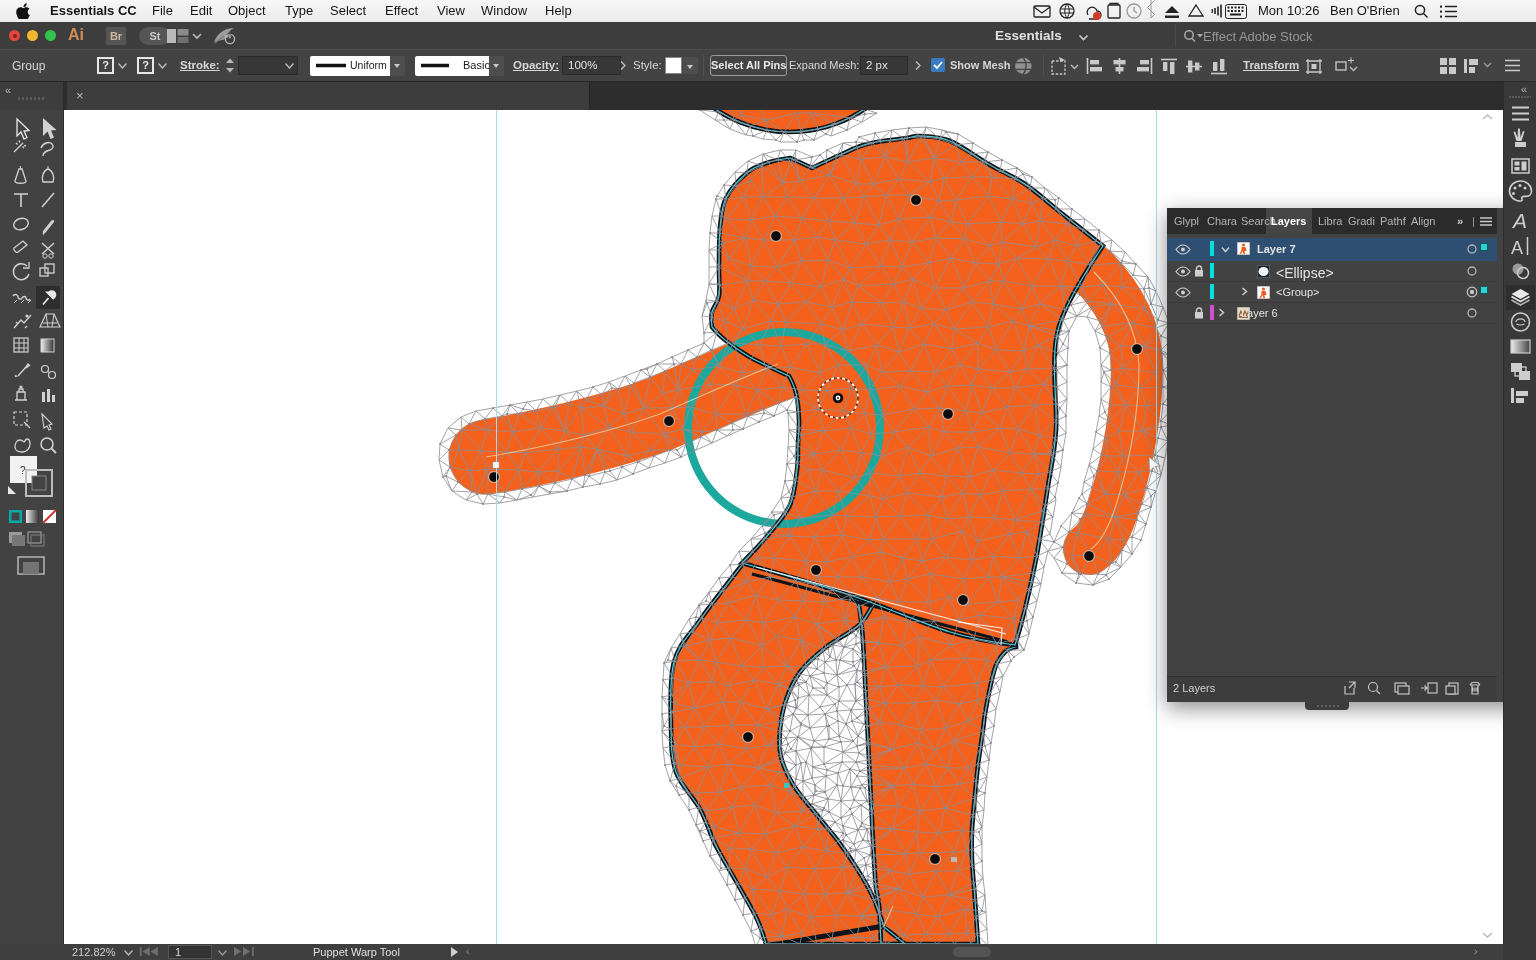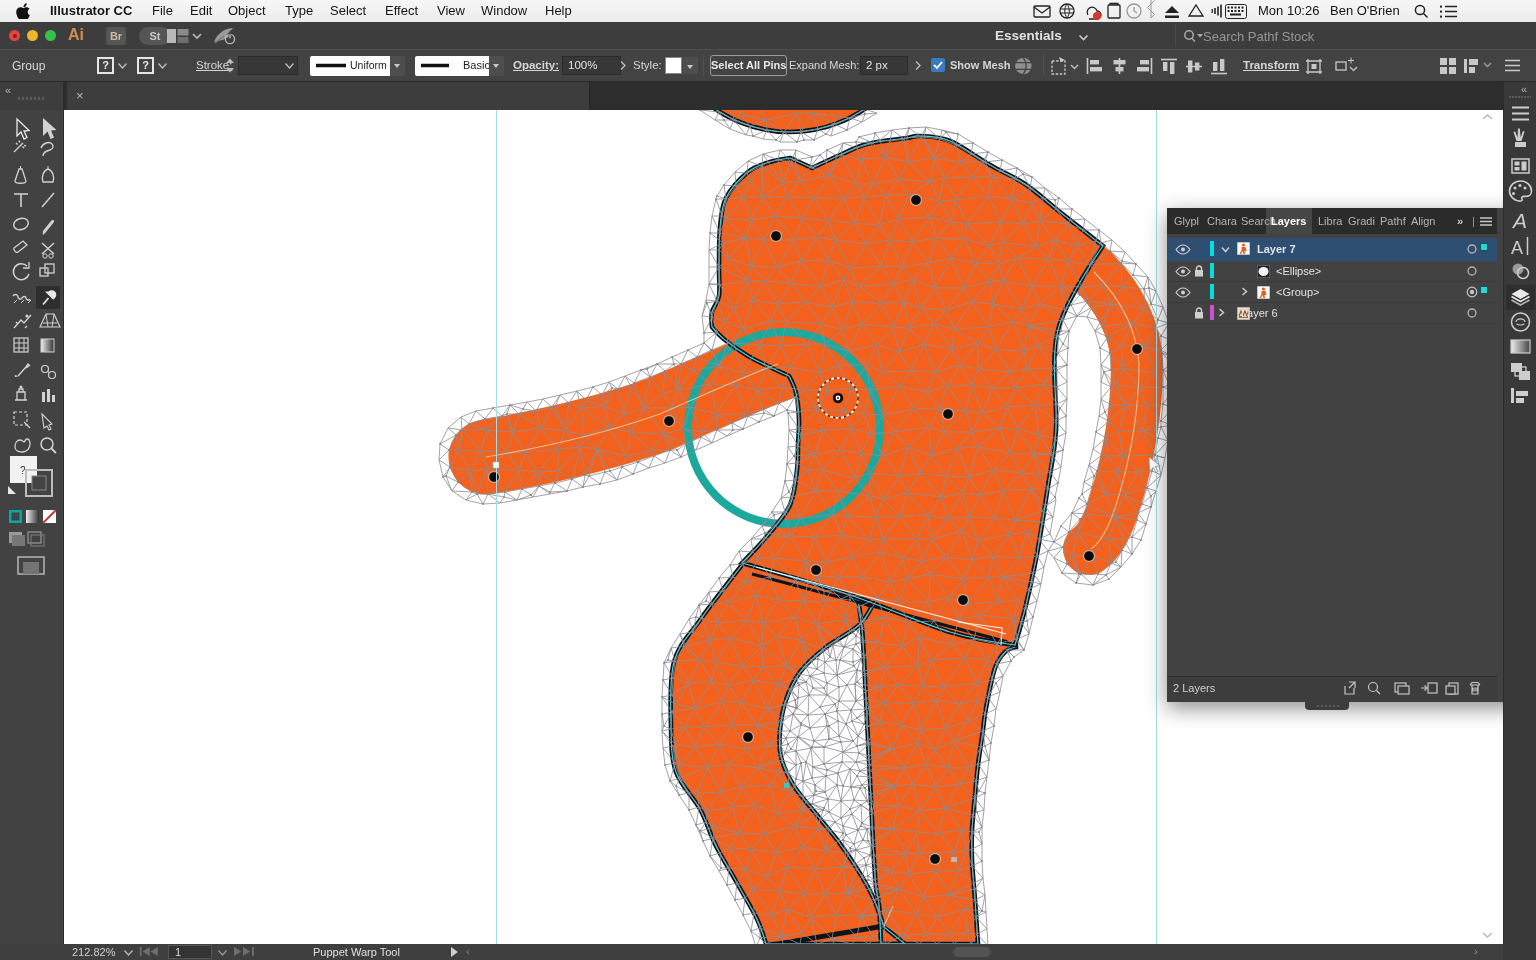--- a/index.html
+++ b/index.html
@@ -22,21 +22,21 @@
 #statusbar{left:0;top:944px;width:1536px;height:16px;background:#3f3f3f;z-index:45;color:#cfcfcf;font-size:11px}
 #layerspanel{left:1167px;top:208px;width:362px;height:494px;background:#424242;z-index:20;box-shadow:0 6px 20px rgba(0,0,0,.45);font-size:11px;color:#dedede}
 #rightstrip{left:1503px;top:82px;width:33px;height:862px;background:#393939;border-left:1px solid #2c2c2c;z-index:25}
 text{font-family:"Liberation Sans",sans-serif}
 </style></head>
 <body>
 <div id="menubar">
  <svg class="abs" style="left:16px;top:3px" width="14" height="16" viewBox="0 0 14 17">
       <path fill="#111" d="M11.5 9c0-2.2 1.8-3.3 1.9-3.3C12.3 4.1 10.7 3.9 10.1 3.9 8.7 3.75 7.4 4.7 6.7 4.7c-.7 0-1.8-.8-3-.77C2.2 3.95.8 4.8.05 6.1c-1.6 2.7-.4 6.8 1.1 9 .74 1.1 1.6 2.3 2.8 2.25 1.1-.05 1.55-.72 2.9-.72s1.74.72 2.93.7c1.2-.02 1.97-1.1 2.7-2.2.86-1.26 1.2-2.5 1.22-2.56-.03-.01-2.2-.85-2.2-3.47zM9.6 2.6c.6-.75 1.02-1.8.9-2.8-.87.04-1.94.58-2.57 1.32-.56.66-1.06 1.72-.93 2.73.98.08 1.98-.5 2.6-1.25z" transform="translate(.5,.5)"></path>
     </svg>
- <span class="mi" style="left:50px;font-weight:bold">Illustrator CC</span>
+ <span class="mi" style="left:50px;font-weight:bold">Essentials CC</span>
  <span class="mi" style="left:152px">File</span>
  <span class="mi" style="left:190px">Edit</span>
  <span class="mi" style="left:228px">Object</span>
  <span class="mi" style="left:285px">Type</span>
  <span class="mi" style="left:330px">Select</span>
  <span class="mi" style="left:385px">Effect</span>
  <span class="mi" style="left:437px">View</span>
  <span class="mi" style="left:481px">Window</span>
  <span class="mi" style="left:545px">Help</span>
  <svg class="abs" style="left:1030px;top:0" width="230" height="22" viewBox="0 0 230 22">
@@ -118,33 +118,33 @@
  <span class="abs" style="left:995px;top:28px;color:#e0e0e0;font-weight:bold;font-size:13.5px">Essentials</span>
  <svg class="abs" style="left:1078px;top:34px" width="11" height="8" viewBox="0 0 11 8">
       <path d="M1.5 1.5l4 4 4-4" stroke="#c9c9c9" stroke-width="1.7" fill="none"></path>
     </svg>
  <div class="abs" style="left:1175px;top:24px;width:1px;height:23px;background:#4b4b4b"></div>
  <svg class="abs" style="left:1183px;top:29px" width="22" height="14" viewBox="0 0 22 14">
       <circle cx="6" cy="6" r="4.2" fill="none" stroke="#aaa" stroke-width="1.5"></circle>
       <path d="M9 9.5l3 3" stroke="#aaa" stroke-width="1.5"></path>
       <path d="M14 5l3 3.5 3-3.5z" fill="#aaa"></path>
     </svg>
- <span class="abs" style="left:1203px;top:29px;color:#969696;font-size:13px">Search Pathf Stock</span>
+ <span class="abs" style="left:1203px;top:29px;color:#969696;font-size:13px">Effect Adobe Stock</span>
 </div>
 <div id="ctrlbar">
  <span class="cl" style="left:12px;font-size:12px">Group</span>
  <div class="abs" style="left:97px;top:57px;width:17px;height:17px;border:2px solid #e6e6e6;color:#e6e6e6;font-size:11px;font-weight:bold;text-align:center;line-height:13px">?</div>
  <svg class="abs" style="left:118px;top:63px" width="9" height="6" viewBox="0 0 9 6">
       <path d="M0.5 0.5L4.5 5L8.5 0.5" fill="none" stroke="#bbb" stroke-width="1.4"></path>
     </svg>
  <div class="abs" style="left:137px;top:57px;width:17px;height:17px;border:2px solid #e6e6e6;color:#e6e6e6;font-size:11px;font-weight:bold;text-align:center;line-height:13px">?</div>
  <svg class="abs" style="left:158px;top:63px" width="9" height="6" viewBox="0 0 9 6">
       <path d="M0.5 0.5L4.5 5L8.5 0.5" fill="none" stroke="#bbb" stroke-width="1.4"></path>
     </svg>
- <span class="cl ul" style="left:196px;font-weight:normal">Stroke:</span>
+ <span class="cl ul" style="left:180px;font-weight:bold">Stroke:</span>
  <svg class="abs" style="left:225px;top:57px" width="10" height="17" viewBox="0 0 10 17">
       <path d="M1 6l4-4.5L9 6z" fill="#b9b9b9"></path>
       <path d="M1 11l4 4.5L9 11z" fill="#b9b9b9"></path>
     </svg>
  <div class="fld" style="left:238px;width:60px"></div>
  <svg class="abs" style="left:285px;top:63px" width="9" height="6" viewBox="0 0 9 6">
       <path d="M0.5 0.5L4.5 5L8.5 0.5" fill="none" stroke="#bbb" stroke-width="1.4"></path>
     </svg>
  <div class="wbox" style="left:310px;width:80px"><svg width="38" height="19" style="vertical-align:top">
         <path d="M6 9.5h30" stroke="#111" stroke-width="3.5"></path>
@@ -456,21 +456,21 @@
  <svg class="abs" style="left:27px;top:57px" width="10" height="12" viewBox="0 0 10 12">
       <rect x="1" y="5" width="8" height="6.5" fill="#cfcfcf"></rect>
       <path d="M2.5 5V3.5a2.5 2.5 0 0 1 5 0V5" fill="none" stroke="#cfcfcf" stroke-width="1.4"></path>
     </svg>
  <div class="abs" style="left:43px;top:55px;width:4px;height:15px;background:#00dede"></div>
  <svg class="abs" style="left:90px;top:57px" width="13" height="13" viewBox="0 0 13 13">
       <rect x="0" y="0" width="13" height="13" fill="#1c2430"></rect>
       <ellipse cx="6.5" cy="6.5" rx="5" ry="4.6" fill="#f2f6f8"></ellipse>
       <rect x="0" y="0" width="13" height="13" fill="none" stroke="#888" stroke-width="1"></rect>
     </svg>
- <span class="abs" style="left:109px;top:57px;font-size:11px;color:#e3e3e3;font-weight:normal">&lt;Ellipse&gt;</span>
+ <span class="abs" style="left:109px;top:57px;font-size:14px;color:#e3e3e3;font-weight:normal">&lt;Ellipse&gt;</span>
  <svg class="abs" style="left:299px;top:57px" width="12" height="12" viewBox="0 0 12 12">
       <circle cx="6" cy="6" r="4" fill="none" stroke="#b5b5b5" stroke-width="1.3"></circle>
     </svg>
  <svg class="abs" style="left:8px;top:79px" width="16" height="11" viewBox="0 0 16 11">
       <path d="M1 5.5C3.5 2 6 1 8 1s4.5 1 7 4.5C12.5 9 10 10 8 10S3.5 9 1 5.5z" fill="none" stroke="#cfcfcf" stroke-width="1.2"></path>
       <circle cx="8" cy="5.5" r="2" fill="#cfcfcf"></circle>
     </svg>
  <div class="abs" style="left:43px;top:76px;width:4px;height:15px;background:#00dede"></div>
  <svg class="abs" style="left:74px;top:79px" width="7" height="9" viewBox="0 0 7 9">
       <path d="M1.5 1l4 3.5-4 3.5" fill="none" stroke="#ccc" stroke-width="1.5"></path>

